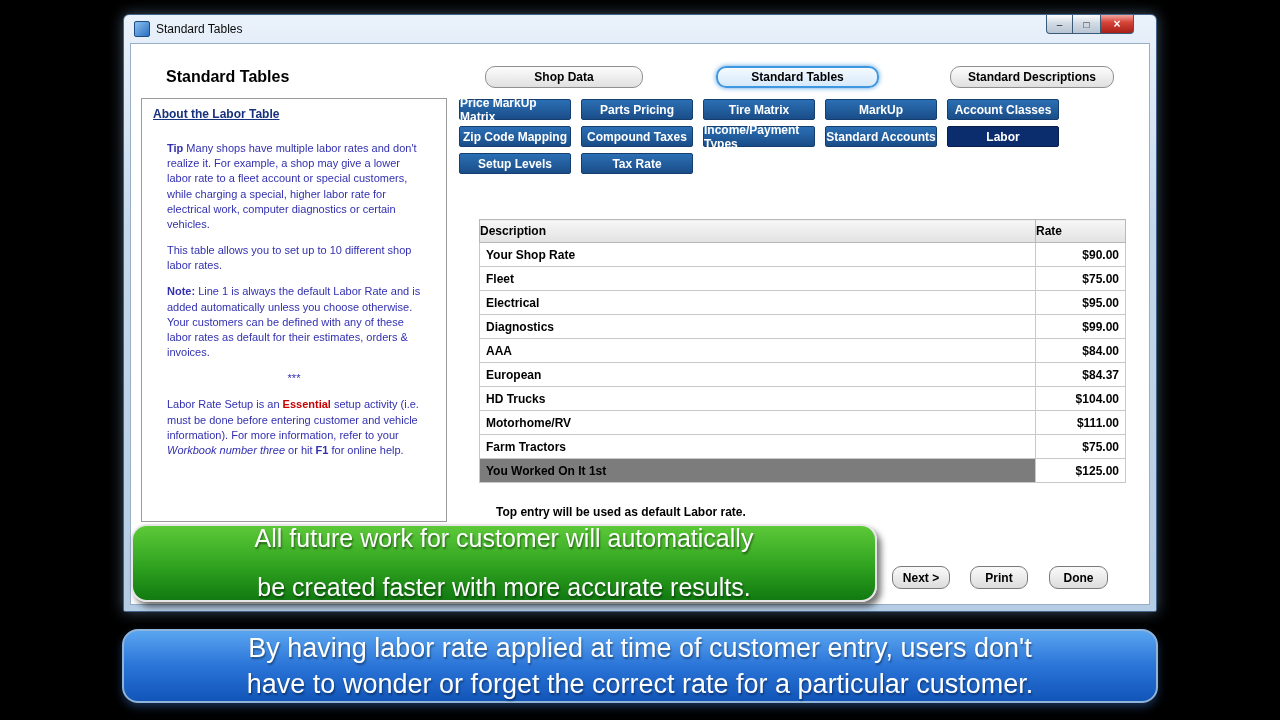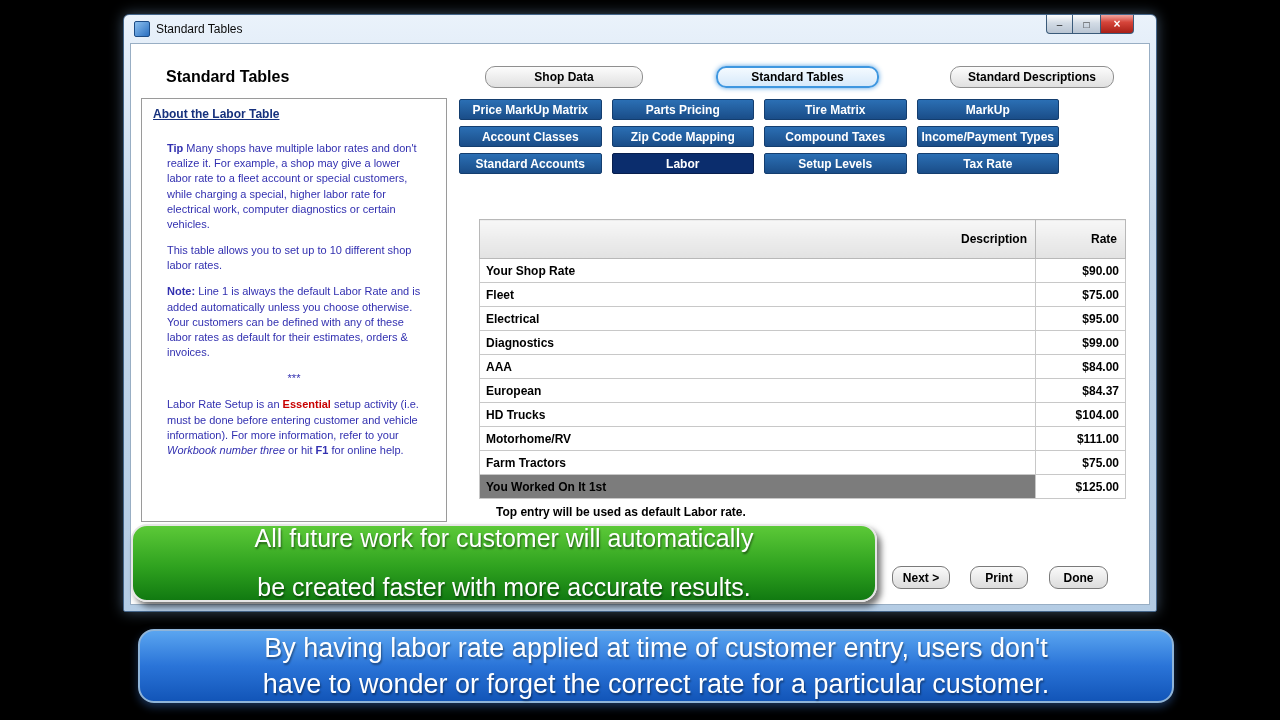--- a/index.html
+++ b/index.html
@@ -35,60 +35,60 @@
     background:linear-gradient(#fcfcfc,#e0e0e0);border:1px solid #8f8f8f;
     font-size:12px;font-weight:bold;color:#000;display:flex;align-items:center;justify-content:center;cursor:pointer;}
   .tab.selected{border:2px solid #3f97e0;background:linear-gradient(#f4faff,#d6e9fa);
     box-shadow:0 0 5px rgba(64,150,224,.9);}
   #tab-shop{left:361px;width:158px;}
   #tab-standard{left:592px;width:163px;}
   #tab-desc{left:826px;width:164px;}
 
   
   .grid{position:absolute;left:335px;top:84px;width:600px;display:grid;
-    grid-template-columns:1fr 1fr 1fr 1fr;column-gap:10px;row-gap:6px;z-index:2;}
+    grid-template-columns:1fr 1fr 1fr 1fr 1fr;column-gap:10px;row-gap:6px;z-index:2;}
   .gbtn{height:21px;background:linear-gradient(#2b6fb4,#1a4d88);border:1px solid #143e6f;border-radius:2px;
     color:#fff;font-size:12px;font-weight:bold;display:flex;align-items:center;justify-content:center;
     cursor:pointer;box-sizing:border-box;}
   .gbtn.selected{background:#0b2d6d;border-color:#081f4e;}
 
   
   .about{position:absolute;left:17px;top:83px;width:306px;height:424px;background:#fff;
     border:1px solid #9a9a9a;box-sizing:border-box;padding:8px 11px;z-index:2;}
   .about-header{color:#16317d;font-weight:bold;font-size:12px;text-decoration:underline;margin:0 0 20px;}
   .about p{margin:0 14px 11px;font-size:11px;line-height:1.38;color:#3230b0;}
   .about .b{font-weight:bold;}
   .about .red{color:#c80000;font-weight:bold;}
   .about .it{font-style:italic;}
   .about .stars{text-align:center;}
 
   
   .labor-table{position:absolute;left:355px;top:204px;width:647px;border-collapse:collapse;z-index:2;
     border:1px solid #8a8a8a;}
   .labor-table th{background:linear-gradient(#f7f7f7,#e2e2e2);font-size:12px;font-weight:bold;height:22px;
-    text-align:right;border:1px solid #b8b8b8;padding:8px;}
+    text-align:left;border:1px solid #b8b8b8;padding:0;}
   .labor-table td{font-size:12px;font-weight:bold;height:23px;padding:0 6px;border:1px solid #c8c8c8;
     background:#fff;color:#000;}
   .labor-table td.rate{text-align:right;width:77px;}
   .labor-table tr.selected td.desc{background:#7c7c7c;}
   .footer-note{position:absolute;left:372px;top:490px;font-size:12px;font-weight:bold;color:#000;z-index:2;}
 
   
   .green-callout{position:absolute;left:7px;top:509px;width:746px;height:78px;border-radius:16px;
     background:linear-gradient(180deg,#5cc938 0%,#2fa21f 55%,#117a11 100%);
     border:2px solid #e6e6e6;box-shadow:4px 5px 6px rgba(0,0,0,.55);
     display:flex;flex-direction:column;align-items:center;justify-content:center;
     color:#fff;font-size:25px;line-height:33px;text-shadow:1px 2px 2px rgba(0,0,0,.45);
     box-sizing:border-box;z-index:5;text-align:center;gap:16px;}
   .blue-callout{position:absolute;left:122px;top:629px;width:1036px;height:74px;border-radius:16px;
     background:linear-gradient(180deg,#5aa5f0 0%,#2a74d8 50%,#1255b8 100%);
     border:2px solid #8fb4d8;box-shadow:0 4px 9px rgba(40,80,140,.6);
     display:flex;flex-direction:column;align-items:center;justify-content:center;
     color:#fff;font-size:27px;line-height:36px;text-shadow:1px 2px 2px rgba(0,0,0,.4);
-    box-sizing:border-box;text-align:center;margin-left:16px;}
+    box-sizing:border-box;text-align:center;}
 
   
   .action-btn{position:absolute;top:551px;height:23px;box-sizing:border-box;z-index:3;
     background:linear-gradient(#fafafa,#dcdcdc);border:1px solid #7a7a7a;border-radius:9px;
     font-size:12px;font-weight:bold;color:#000;display:flex;align-items:center;justify-content:center;cursor:pointer;}
   #btn-next{left:768px;width:58px;}
   #btn-print{left:846px;width:58px;}
   #btn-done{left:925px;width:59px;}
 </style>
 </head>

